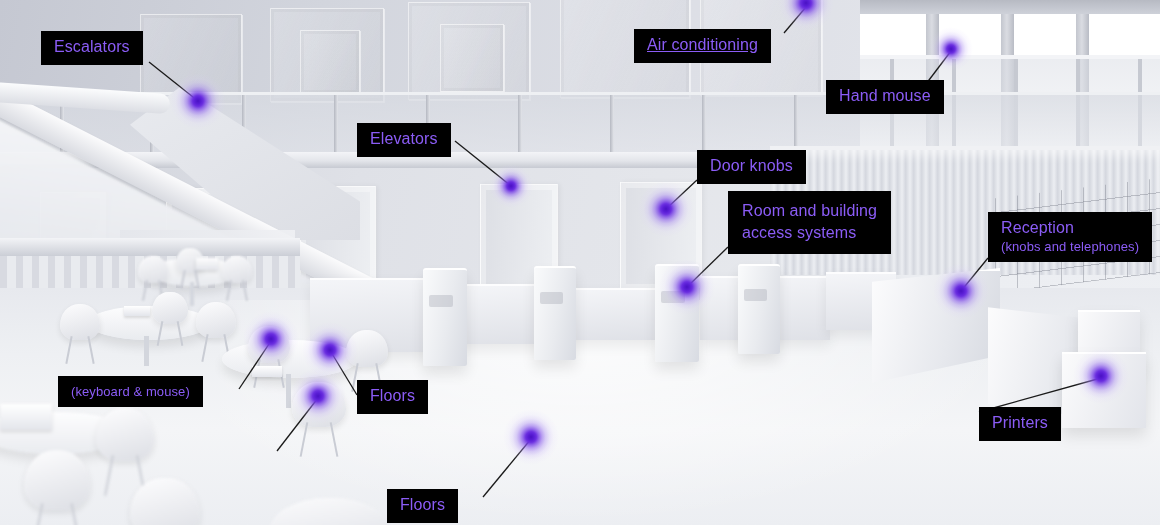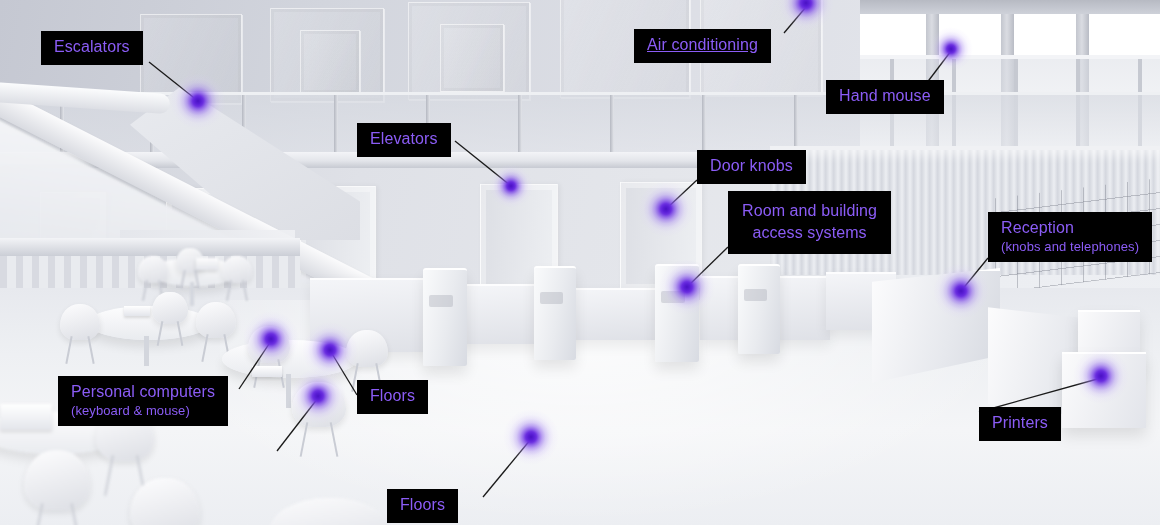--- a/index.html
+++ b/index.html
@@ -365,32 +365,31 @@
   </div>
 
   <div class="label" style="left:357px;top:110px;margin-top:13px;">
     <span>Elevators</span>
   </div>
 
   <div class="label" style="left:697px;top:150px;">
     <span>Door knobs</span>
   </div>
 
-  <div class="label two" style="left:728px;top:191px;text-align:center;">
+  <div class="label two" style="left:728px;top:191px;">
     <span class="l1">Room and building</span>
     <span class="l2">access systems</span>
   </div>
 
   <div class="label" style="left:988px;top:212px;">
     <span>Reception</span>
     <span class="sub">(knobs and telephones)</span>
   </div>
 
   <div class="label" style="left:58px;top:376px;">
-    <span>Personal computers</span>
     <span class="sub">(keyboard &amp; mouse)</span>
   </div>
 
   <div class="label" style="left:357px;top:380px;">
     <span>Floors</span>
   </div>
 
 
   <div class="label" style="left:979px;top:407px;">
     <span>Printers</span>

